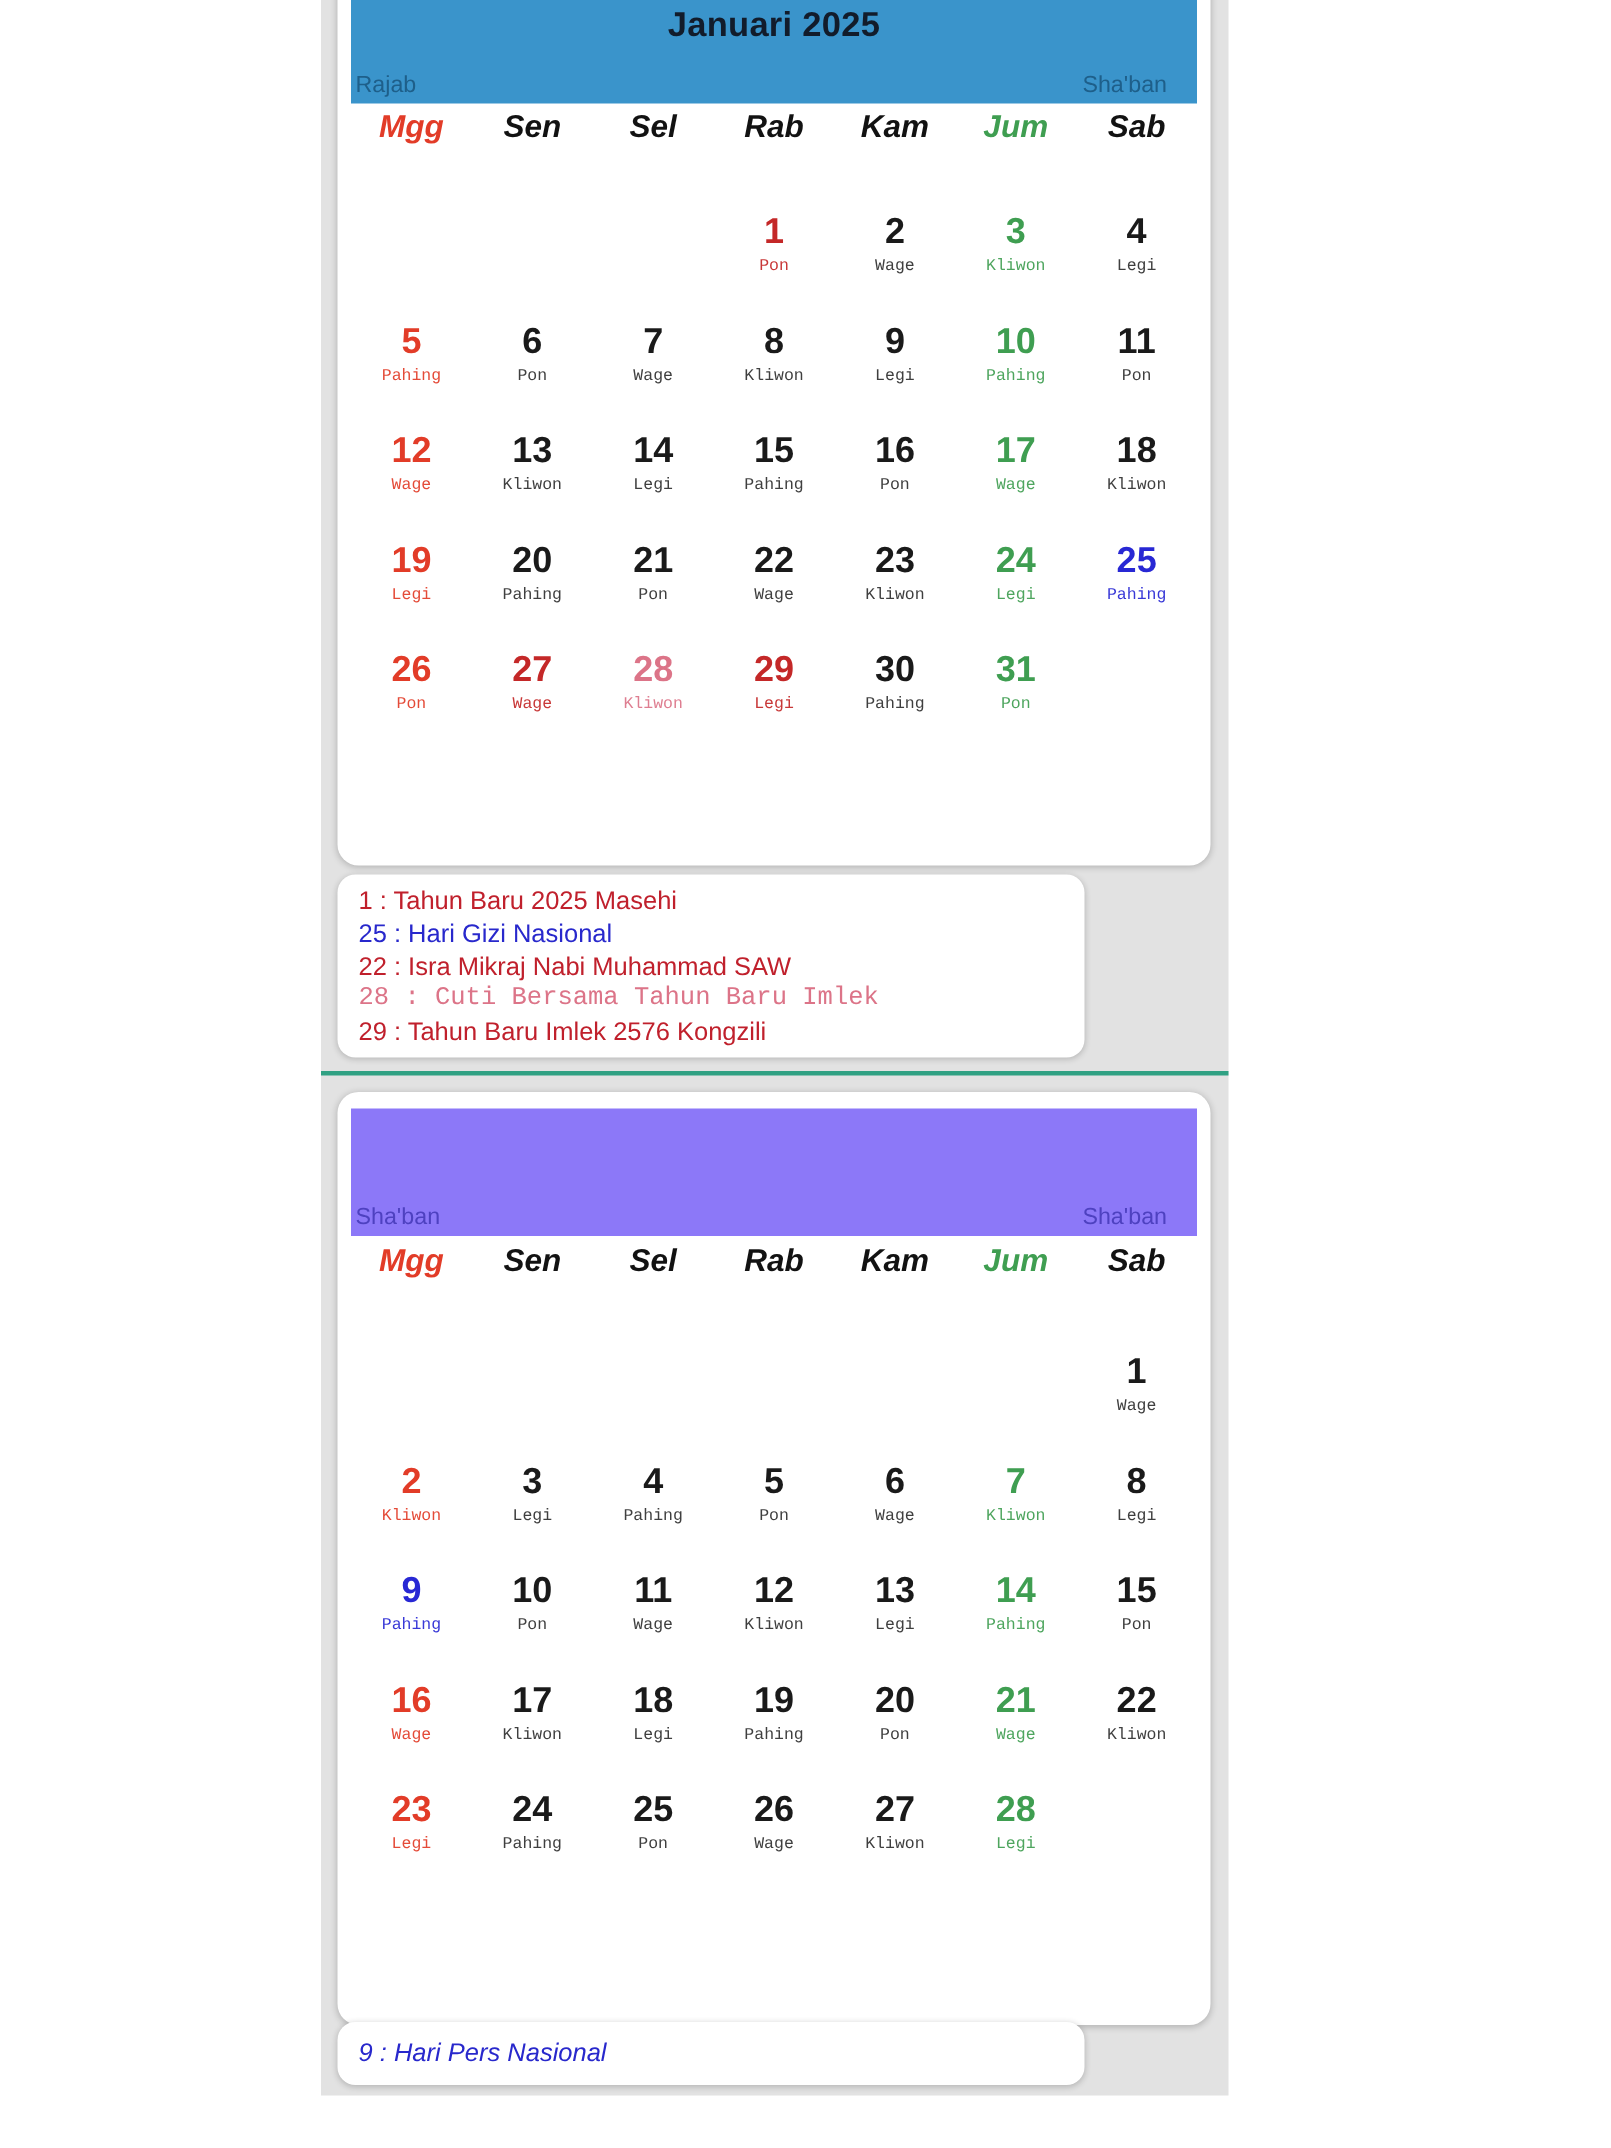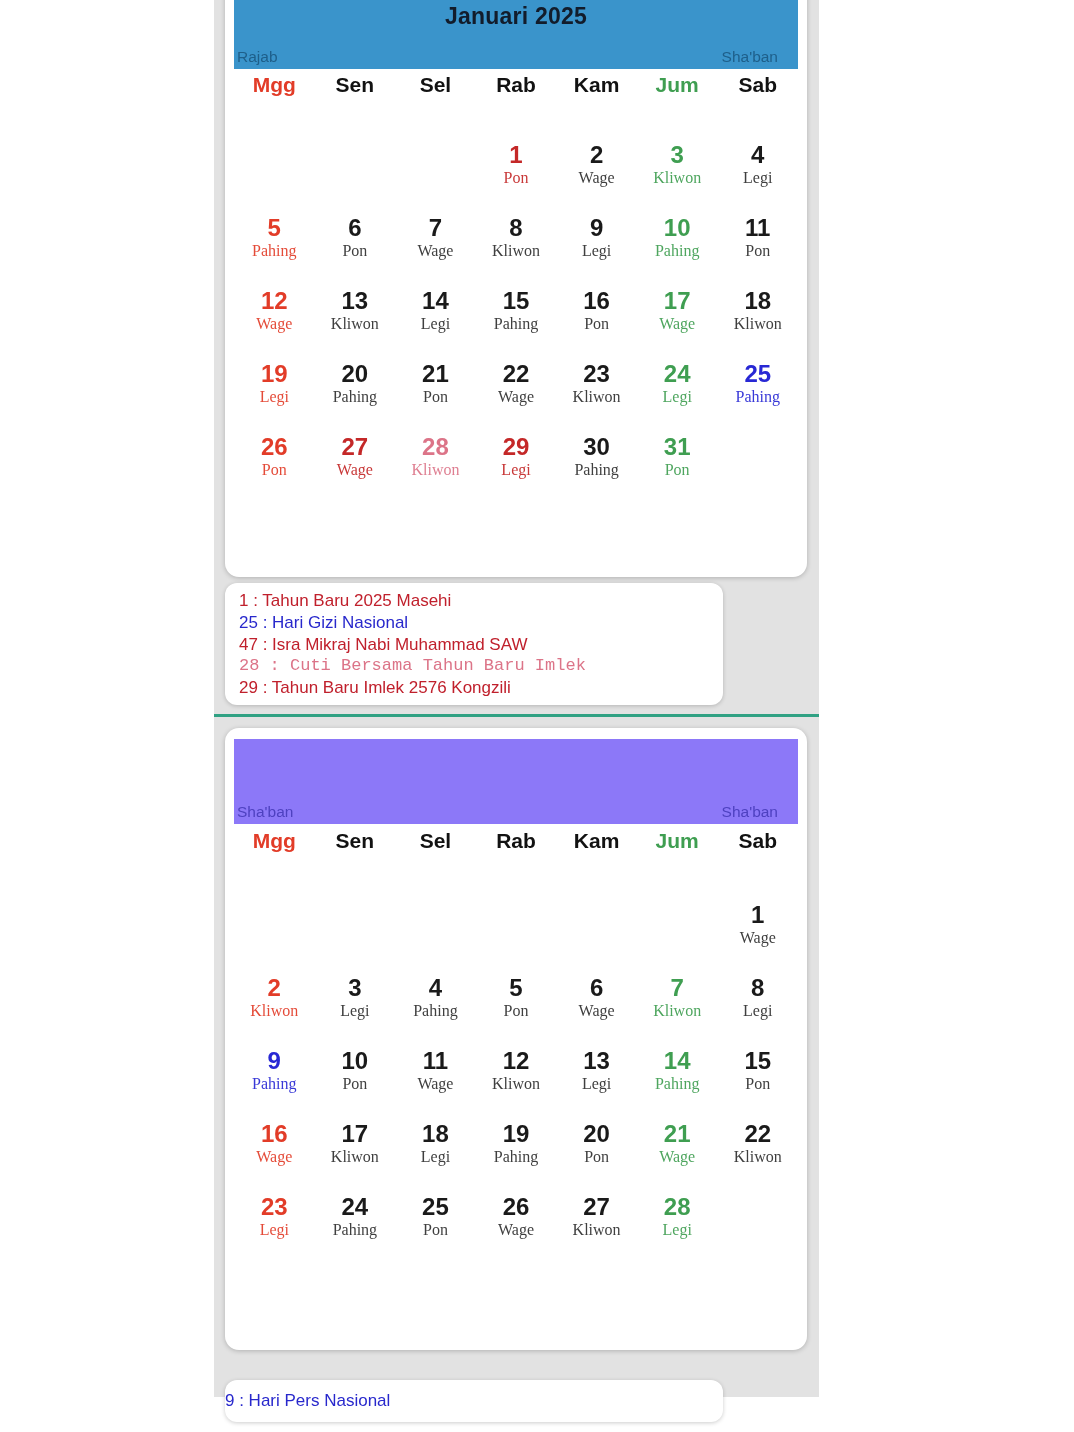--- a/index.html
+++ b/index.html
@@ -31,47 +31,47 @@
     flex:1;display:flex;align-items:center;justify-content:center;
     font-size:23px;font-weight:bold;color:var(--month-title);letter-spacing:.2px;
   }
   .hijri-row{display:flex;justify-content:space-between;padding:0 20px 3px 3px;font-size:15.5px;}
   .jan .hijri-row{color:var(--hijri-on-blue);}
   .feb .hijri-row{color:var(--hijri-on-purple);}
 
   .weekday-row{margin:0 9px;display:flex;align-items:center;}
   .jan .weekday-row{height:31px;}
   .feb .weekday-row{height:34px;}
-  .weekday{flex:1;text-align:center;font-size:21px;font-weight:bold;color:var(--weekday-default);}
+  .weekday{flex:1;text-align:center;font-size:21px;font-weight:bold;color:var(--weekday-default);font-style:italic;}
   .weekday.t-sunday{color:var(--sunday-red);}
   .weekday.t-friday{color:var(--friday-green);}
 
   .date-grid{margin:0 9px;}
   .jan .date-grid{padding-top:22px;}
   .feb .date-grid{padding-top:24px;}
   .week-row{display:flex;height:73px;}
   .date-cell{flex:1;text-align:center;}
   .date-number{margin-top:19px;font-size:24px;font-weight:bold;line-height:28px;}
-  .pasaran{margin-top:2px;font-size:16px;line-height:14px;font-family:Liberation Serif, serif;}
+  .pasaran{margin-top:2px;font-size:11px;line-height:14px;font-family:Liberation Mono, monospace;}
 
   .t-normal .date-number{color:var(--normal-day);}
   .t-normal .pasaran{color:var(--pasaran-normal);}
   .t-sunday .date-number,.t-sunday .pasaran{color:var(--sunday-red);}
   .t-friday .date-number,.t-friday .pasaran{color:var(--friday-green);}
   .t-holiday_red .date-number,.t-holiday_red .pasaran{color:var(--holiday-red);}
   .t-holiday_blue .date-number,.t-holiday_blue .pasaran{color:var(--holiday-blue);}
   .t-joint_leave .date-number,.t-joint_leave .pasaran{color:var(--joint-leave-pink);}
   .date-cell .pasaran{opacity:.92;}
 
   .notes-card{
     position:absolute;left:225px;width:498px;background:#FFFFFF;
     border-radius:12px;box-shadow:0 1px 4px rgba(0,0,0,0.2);box-sizing:border-box;
   }
   #jan-notes{top:583px;height:122px;padding:7px 10px 0 14px;}
-  #feb-notes{top:1380px;height:42px;display:flex;align-items:center;}
+  #feb-notes{top:1348px;height:42px;display:flex;align-items:center;padding-left:14px;font-style:italic;}
   .note-line{font-size:17px;line-height:21.8px;white-space:nowrap;}
   .n-red{color:var(--note-red);}
   .n-blue{color:var(--note-blue);}
   .n-pink{color:var(--note-pink);font-family:Liberation Mono, monospace;}
 </style>
 </head>
 <body>
 
 <div class="stage">
   <div class="band"></div>
@@ -232,21 +232,21 @@
             <div class="pasaran">Pon</div>
           </div>
           <div class="date-cell"></div>
         </div>
       </div>
   </section>
 
   <section class="notes-card" id="jan-notes">
       <div class="note-line n-red">1 : Tahun Baru 2025 Masehi</div>
       <div class="note-line n-blue">25 : Hari Gizi Nasional</div>
-      <div class="note-line n-red">47 : Isra Mikraj Nabi Muhammad SAW</div>
+      <div class="note-line n-red">22 : Isra Mikraj Nabi Muhammad SAW</div>
       <div class="note-line n-pink">28 : Cuti Bersama Tahun Baru Imlek</div>
       <div class="note-line n-red">29 : Tahun Baru Imlek 2576 Kongzili</div>
     </section>
 
   <section class="cal-card feb" id="feb-card">
     <header class="month-header">
       <div class="hijri-row">
         <span>Sha'ban</span>
         <span>Sha'ban</span>
       </div>

